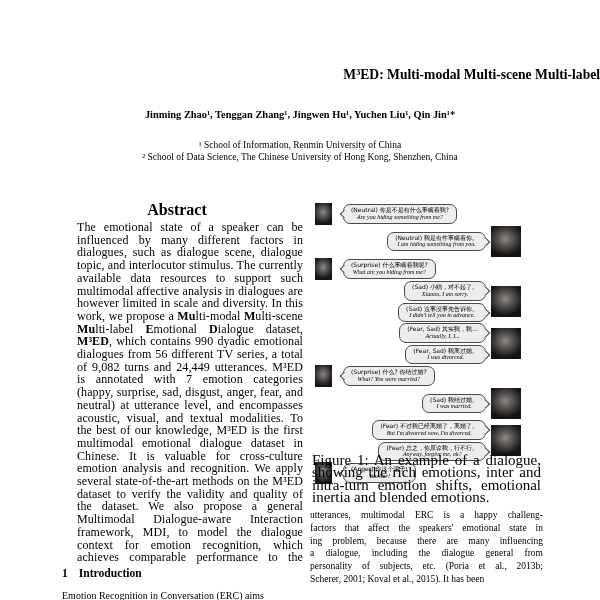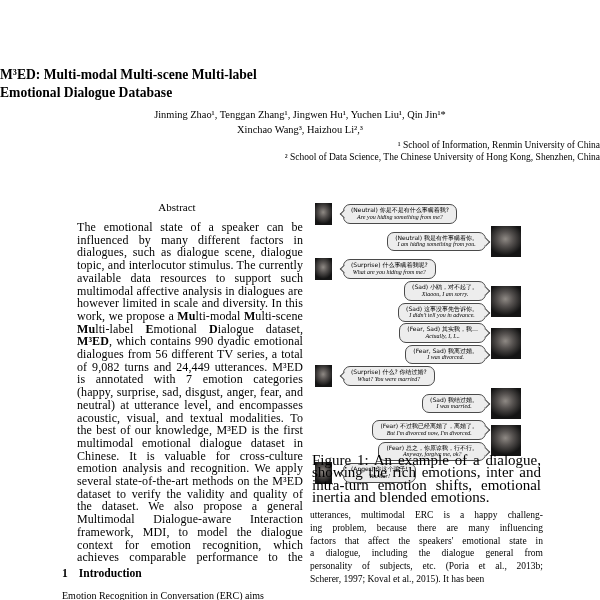--- a/index.html
+++ b/index.html
@@ -2,29 +2,29 @@
 <html><head>
 <meta charset="utf-8">
 <style>
   * { margin:0; padding:0; box-sizing:border-box; }
   html,body { width:600px; height:600px; }
   body {
     position:relative; overflow:hidden; background:#ffffff; color:#000;
     font-family:"Liberation Serif", serif;
   }
   
-  .title { position:absolute; top:66px; left:0; width:600px; text-align:left;
+  .title { position:absolute; top:66px; left:0; width:600px; text-align:right;
            font-weight:bold; font-size:13.6px; line-height:18px; }
   .authors { position:absolute; top:107px; left:0; width:600px; text-align:center;
-             font-weight:normal; font-size:10.4px; line-height:15px; }
-  .affils { position:absolute; top:139px; left:0; width:600px; text-align:right;
+             font-weight:bold; font-size:10.4px; line-height:15px; }
+  .affils { position:absolute; top:139px; left:0; width:600px; text-align:center;
             font-size:9.5px; line-height:12.2px; }
   
   .abstract-head { position:absolute; top:201px; left:62px; width:230px; text-align:center;
-                   font-weight:normal; font-size:11px; }
+                   font-weight:bold; font-size:16px; }
   .abstract-body { position:absolute; top:221px; left:77px; width:226px; height:344px;
                    overflow:hidden; font-size:12px; line-height:12.7px;
                    text-align:justify; letter-spacing:0.1px; }
   .sec-head { position:absolute; top:567px; left:62px; width:242px;
               font-weight:bold; font-size:11.6px; display:flex; gap:11px; }
   .intro-line { position:absolute; top:590px; left:62px; width:245px;
                 font-size:10px; line-height:12.7px; white-space:nowrap; overflow:hidden; }
   
   .figure { position:absolute; top:203px; left:312px; width:229px; }
   .dlg-row { display:flex; align-items:center; margin-bottom:1px; }
@@ -55,25 +55,23 @@
                 font-size:9.5px; line-height:12.75px; }
   .right-body .jline { text-align:justify; text-align-last:justify; white-space:nowrap; overflow:hidden; }
   .right-body .jline.last { text-align-last:left; }
   b { font-weight:bold; }
 </style>
 </head>
 <body>
 
 <div class="title">
   <div>M³ED: Multi-modal Multi-scene Multi-label</div>
-  <div>Emotional Dialogue Database</div>
 </div>
 <div class="authors">
   <div>Jinming Zhao¹, Tenggan Zhang¹, Jingwen Hu¹, Yuchen Liu¹, Qin Jin¹*</div>
-  <div>Xinchao Wang³, Haizhou Li²,³</div>
 </div>
 <div class="affils">
   <div>¹ School of Information, Renmin University of China</div>
   <div>² School of Data Science, The Chinese University of Hong Kong, Shenzhen, China</div>
 </div>
 
 <div class="abstract-head">Abstract</div>
 <div class="abstract-body">The emotional state of a speaker can be influenced by many different factors in dialogues, such as dialogue scene, dialogue topic, and interlocutor stimulus. The currently available data resources to support such multimodal affective analysis in dialogues are however limited in scale and diversity. In this work, we propose a <b>Mu</b>lti-modal <b>M</b>ulti-scene <b>Mu</b>lti-label <b>E</b>motional <b>D</b>ialogue dataset, <b>M³ED</b>, which contains 990 dyadic emotional dialogues from 56 different TV series, a total of 9,082 turns and 24,449 utterances. M³ED is annotated with 7 emotion categories (happy, surprise, sad, disgust, anger, fear, and neutral) at utterance level, and encompasses acoustic, visual, and textual modalities. To the best of our knowledge, M³ED is the first multimodal emotional dialogue dataset in Chinese. It is valuable for cross-culture emotion analysis and recognition. We apply several state-of-the-art methods on the M³ED dataset to verify the validity and quality of the dataset. We also propose a general Multimodal Dialogue-aware Interaction framework, MDI, to model the dialogue context for emotion recognition, which achieves comparable performance to the state-of-the-art methods on the M³ED. The full dataset and codes are available¹.</div>
 <div class="sec-head">
   <span>1</span>
@@ -185,18 +183,18 @@
           <div class="en">You liar!</div>
           <div class="tail"></div>
         </div>
       </div>
     </div>
   </div>
 <div class="fig-caption">Figure 1: An example of a dialogue, showing the rich emotions, inter and intra-turn emotion shifts, emotional inertia and blended emotions.</div>
 
 <div class="right-body">
     <div class="jline">utterances, multimodal ERC is a happy challeng-</div>
+    <div class="jline">factors that affect the speakers' emotional state in</div>
     <div class="jline">ing problem, because there are many influencing</div>
-    <div class="jline">factors that affect the speakers' emotional state in</div>
     <div class="jline">a dialogue, including the dialogue general from</div>
     <div class="jline">personality of subjects, etc. (Poria et al., 2013b;</div>
-    <div class="jline last">Scherer, 1997; Koval et al., 2015). It has been</div>
+    <div class="jline last">Scherer, 2001; Koval et al., 2015). It has been</div>
   </div>
 
 </body></html>

